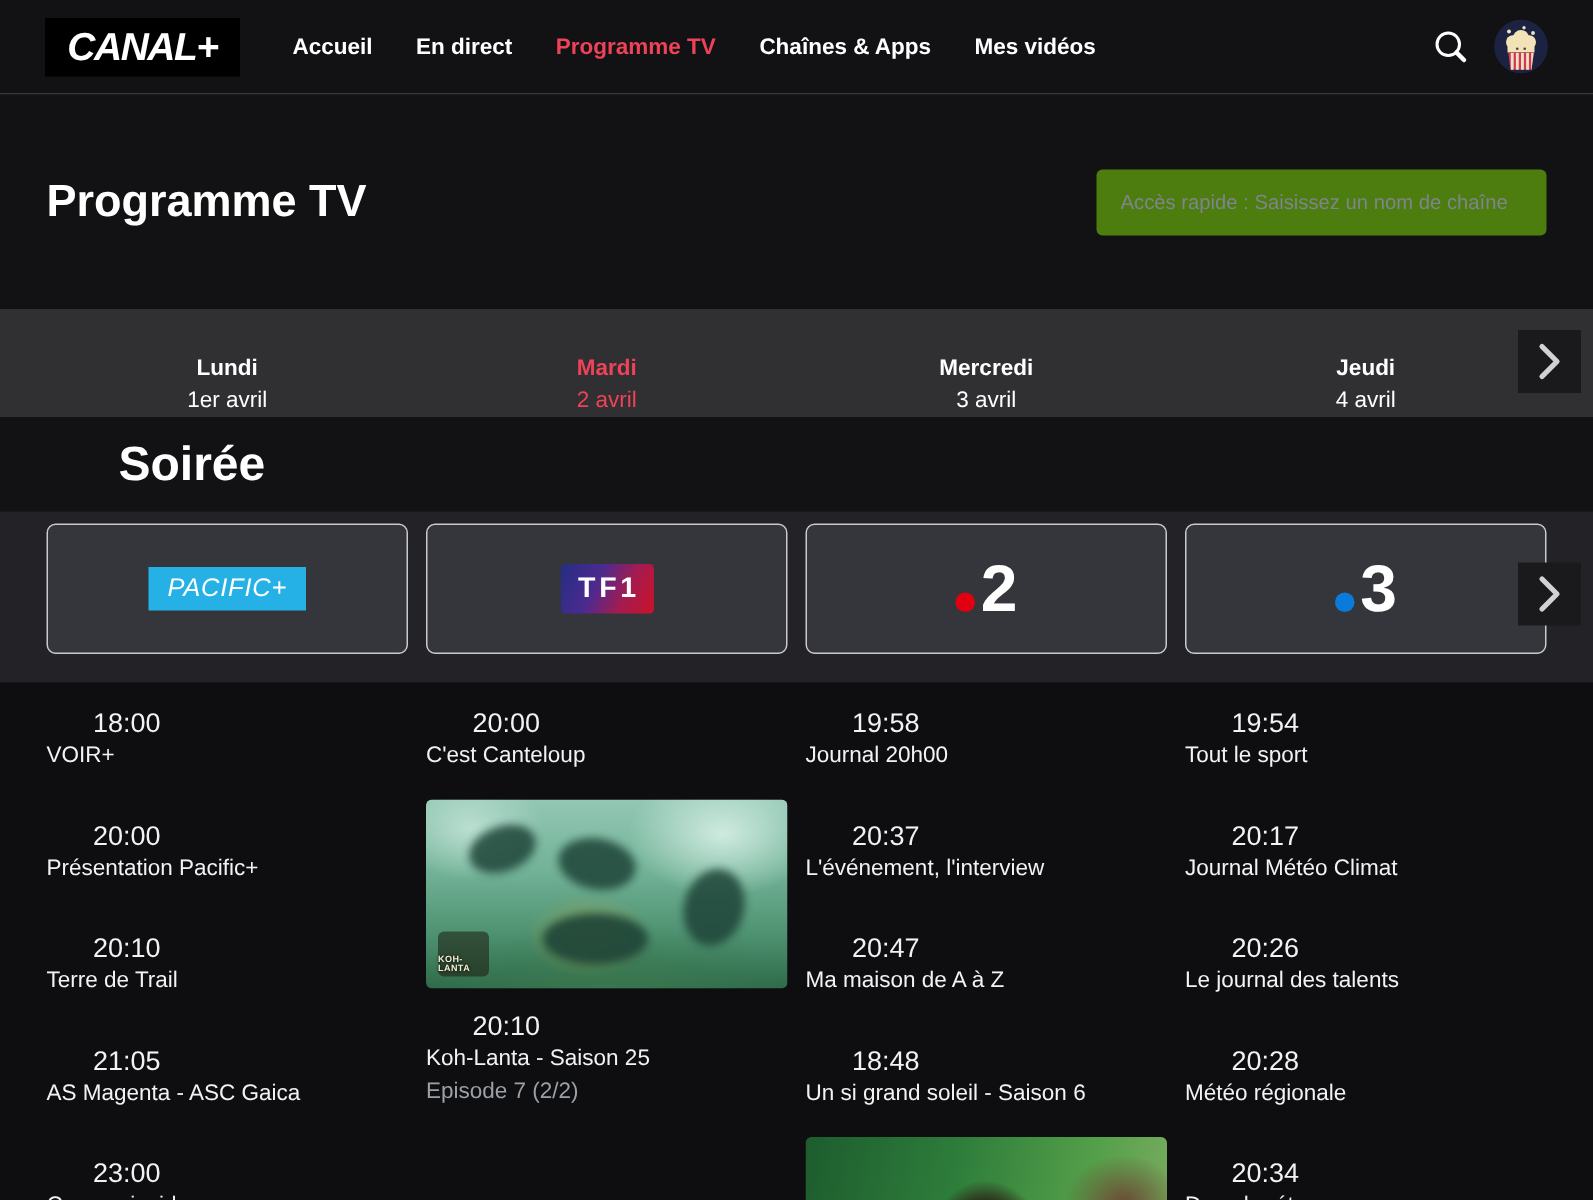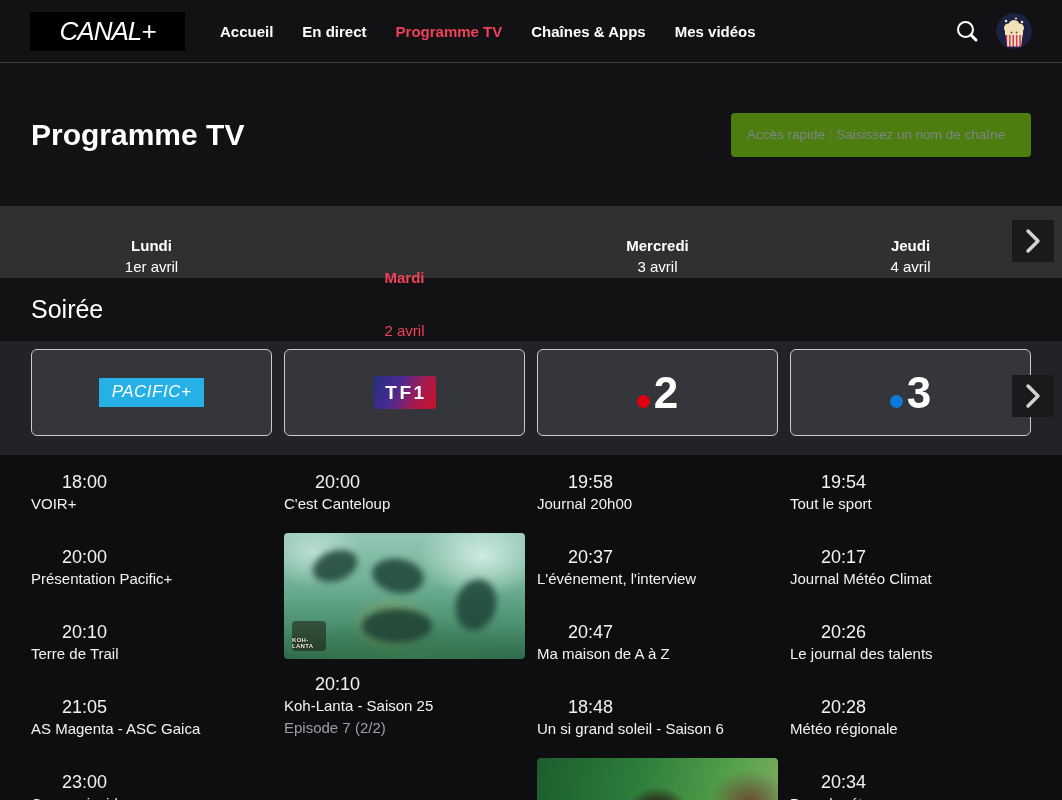--- a/index.html
+++ b/index.html
@@ -11,23 +11,23 @@
     position:relative;
   }
 
   
   .nav {
     height:63px; background:#121214;
     border-bottom:1px solid #3a3a3e;
     display:flex; align-items:center; padding:0 30px;
   }
   .logo {
-    background:#000; color:#fff; font-weight:400; font-style:italic;
+    background:#000; color:#fff; font-weight:700; font-style:italic;
     font-size:26px; letter-spacing:-1px;
-    width:155px; height:39px; display:flex; align-items:center; justify-content:center;
+    width:130px; height:39px; display:flex; align-items:center; justify-content:center;
     cursor:pointer;
   }
   .nav-items { display:flex; gap:29px; margin-left:35px; }
   .nav-item { font-size:15px; font-weight:700; color:#fff; cursor:pointer; white-space:nowrap; }
   .nav-item.active { color:#ee4258; }
   .nav-right { margin-left:auto; display:flex; align-items:center; gap:14px; }
   .search-btn { width:30px; height:30px; display:flex; align-items:center; justify-content:center; cursor:pointer; }
   .avatar { width:36px; height:36px; border-radius:50%; overflow:hidden; cursor:pointer; }
 
   
@@ -44,30 +44,30 @@
   .quick-search::placeholder { color:#7e858d; }
 
   
   .day-bar {
     height:72px; background:#303033; position:relative;
     display:grid; grid-template-columns:repeat(4,1fr); padding:0 25px;
   }
   .day { text-align:center; padding-top:29px; cursor:pointer; }
   .day-name { font-size:15px; font-weight:700; line-height:21px; color:#fff; }
   .day-date { font-size:15px; line-height:22px; color:#fff; }
-  .day.active .day-name, .day.active .day-date { color:#ee4258;margin-top:32px; }
+  .day.active .day-name, .day.active .day-date { color:#ee4258; }
   .arrow-btn {
     position:absolute; width:42px; height:42px; background:#1a1a1d;
     display:flex; align-items:center; justify-content:center; cursor:pointer;
   }
   .day-bar .arrow-btn { right:8px; top:14px; }
 
   
   .section-head { height:63px; background:#121214; display:flex; align-items:center; padding:0 31px; }
-  .section-title { font-size:25px; font-weight:400; }
+  .section-title { font-size:32px; font-weight:700;margin-left:48px; }
 
   
   .channel-strip { height:114px; background:#232327; position:relative; padding:8px 0 0 31px; display:flex; gap:12px; }
   .channel-card {
     width:241px; height:87px; background:#34363c;
     border:1px solid #c9cacd; border-radius:6px;
     display:flex; align-items:center; justify-content:center; cursor:pointer;
     flex:none;
   }
   .channel-strip .arrow-btn { right:8px; top:34px; }

